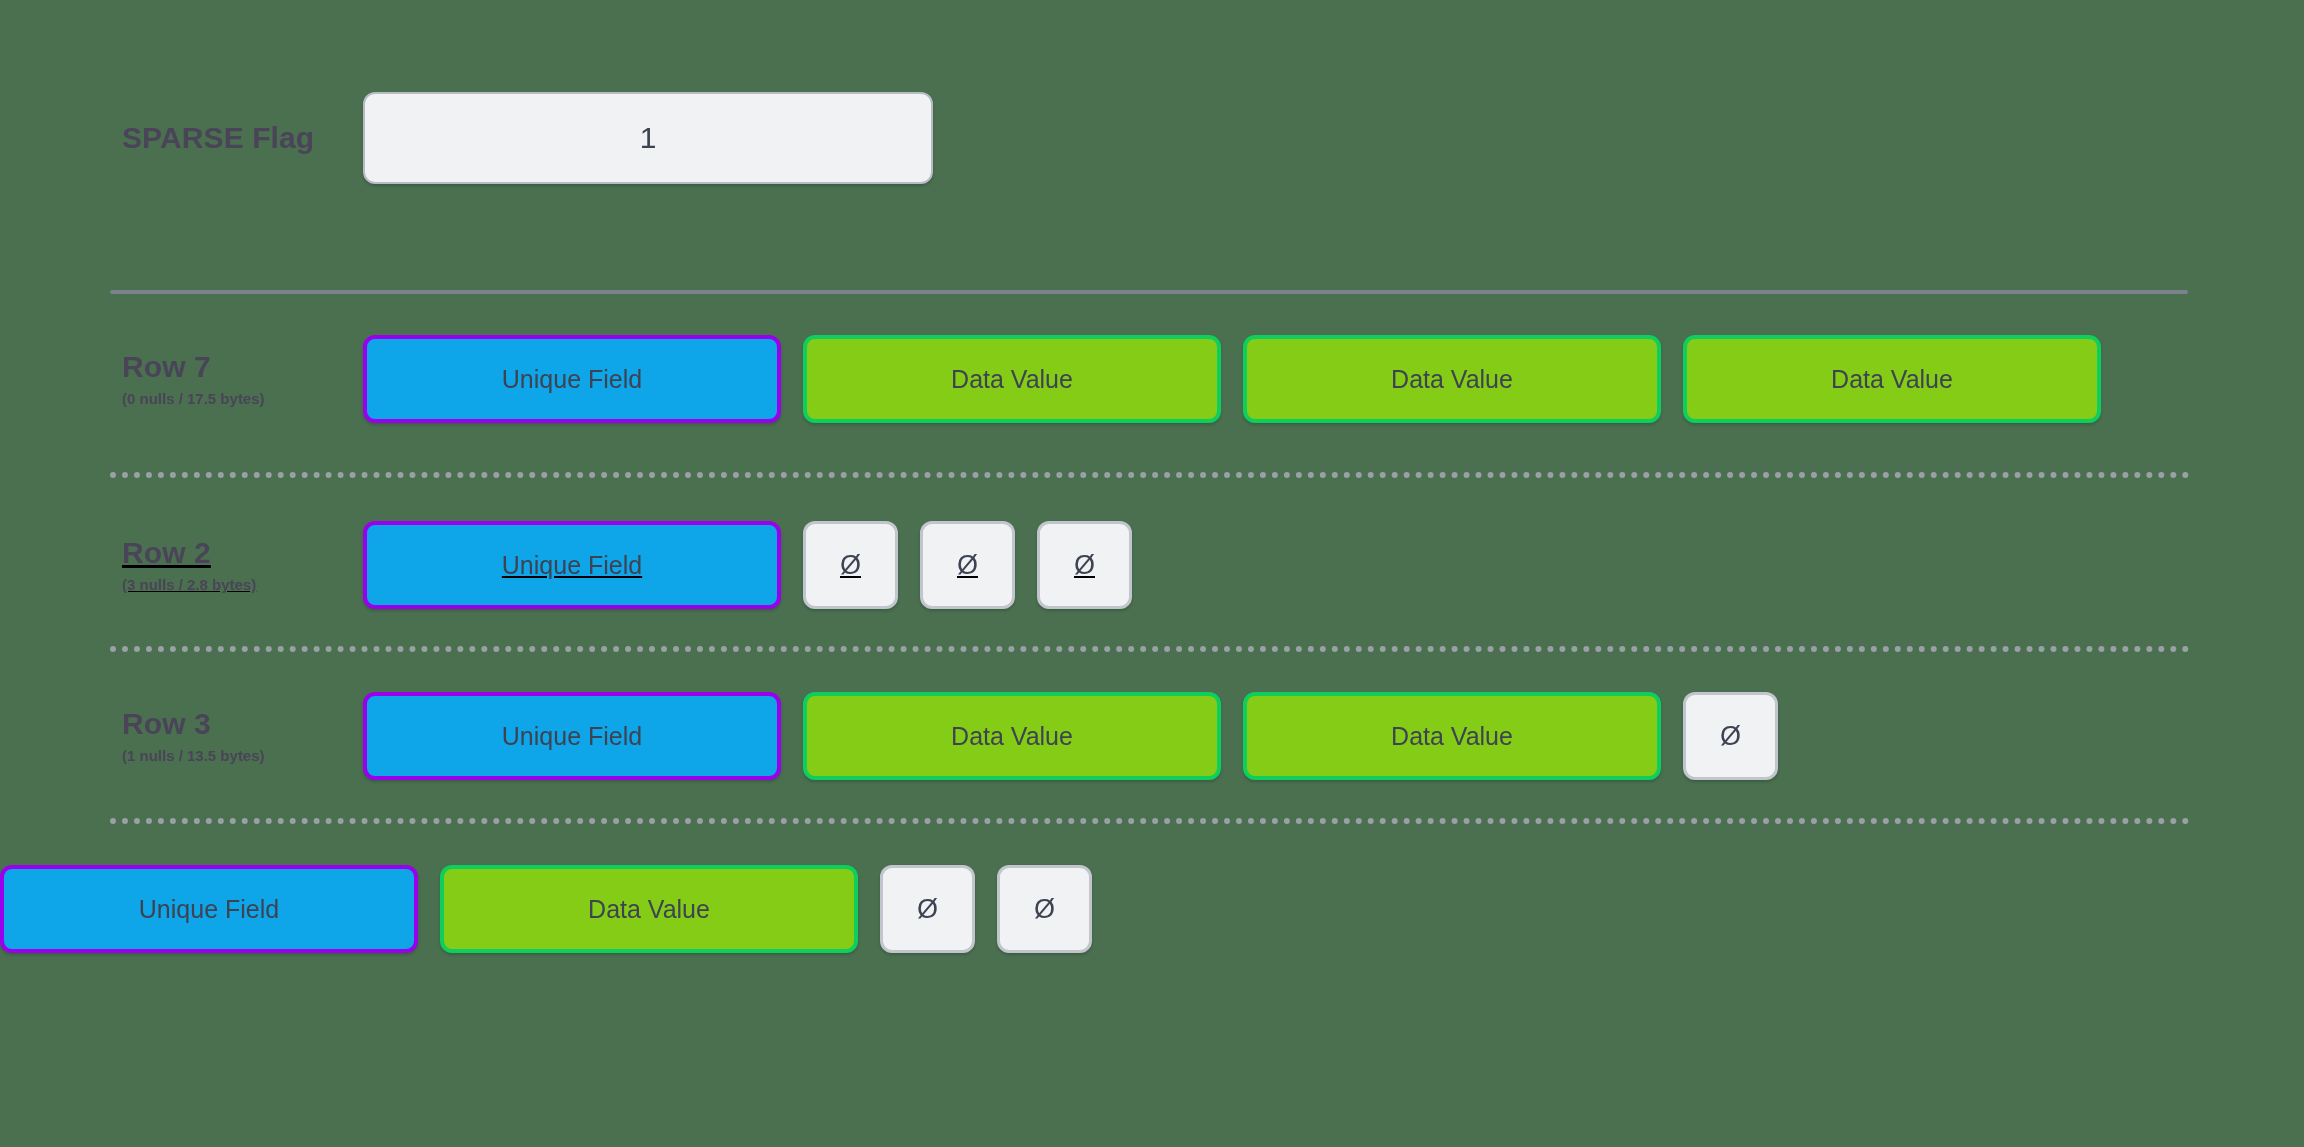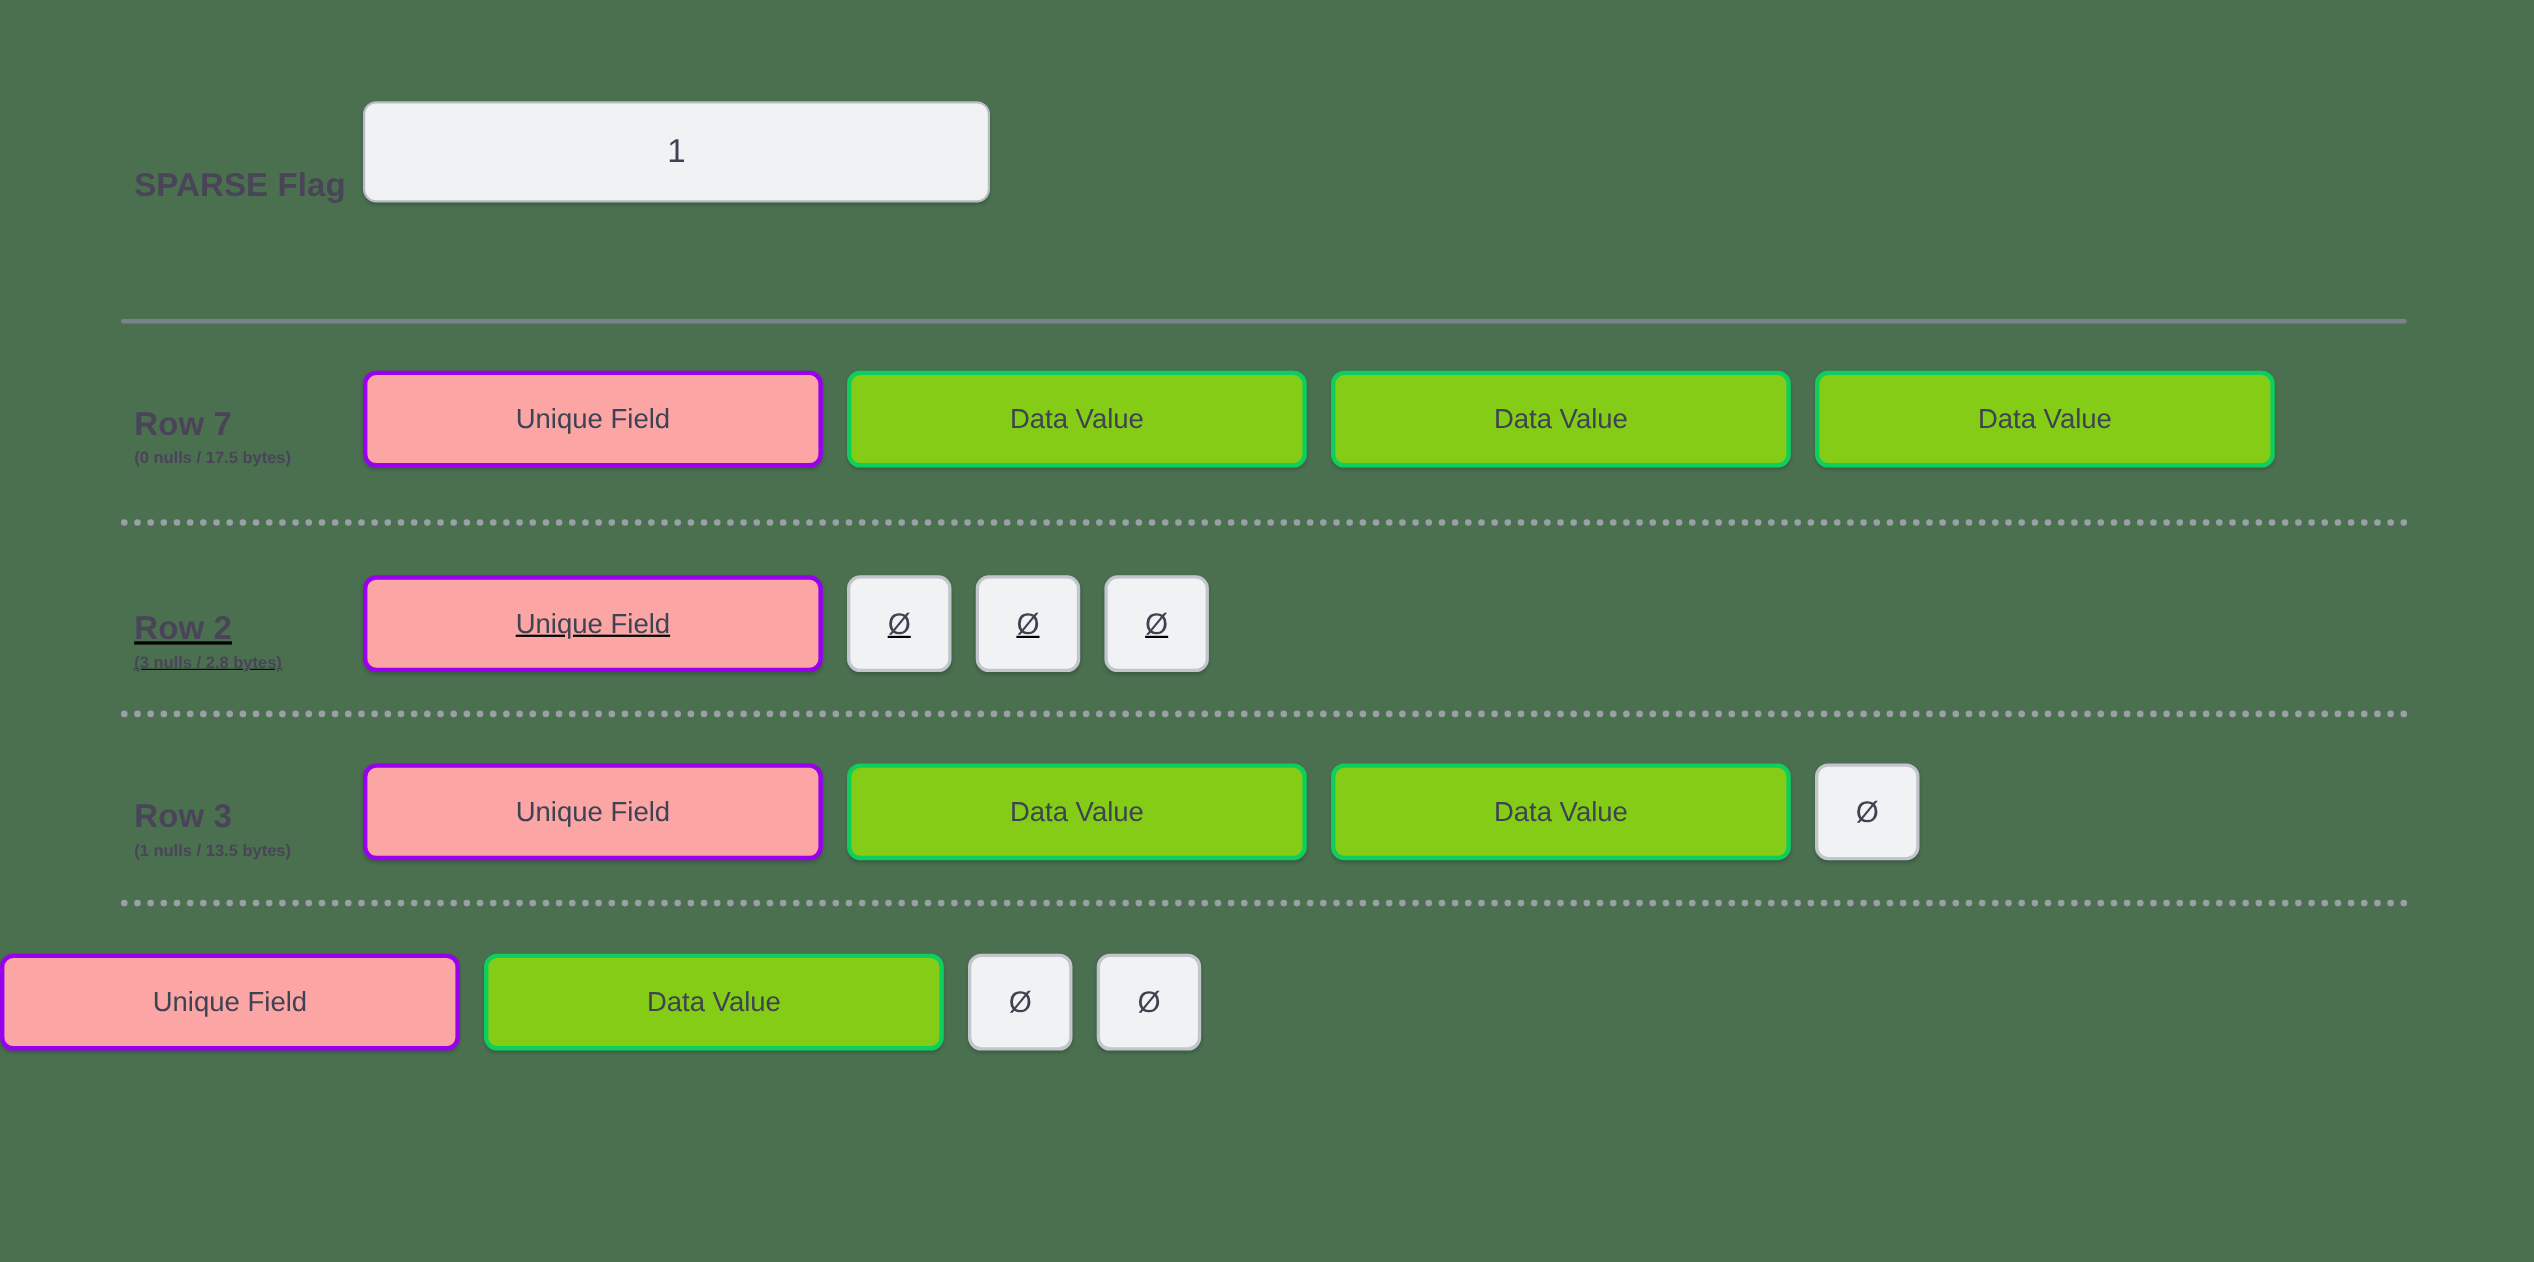--- a/index.html
+++ b/index.html
@@ -21,21 +21,22 @@
     box-sizing: border-box;
     padding: 0;
   }
 
   
   .band {
     position: absolute;
     left: 0;
     width: 2304px;
     display: flex;
-    align-items: flex-end;
+    align-items: center;
+    gap: 33px;
   }
 
   .label-col {
     width: 330px;
     flex: 0 0 330px;
     padding-left: 122px;
     box-sizing: border-box;
     color: #4a4458;
   }
 
@@ -77,21 +78,21 @@
   .cell-flag {
     width: 570px;
     height: 92px;
     background: #f1f2f4;
     border: 2px solid #b7bcc4;
     font-size: 30px;
   }
 
   .cell-unique {
     width: 418px;
-    background: #fca5a5;
+    background: #0ea5e9;
     border: 4px solid #9900ee;
   }
 
   .cell-data {
     width: 418px;
     background: #84cc16;
     border: 4px solid #0ecf5e;
   }
 
   .cell-null {

